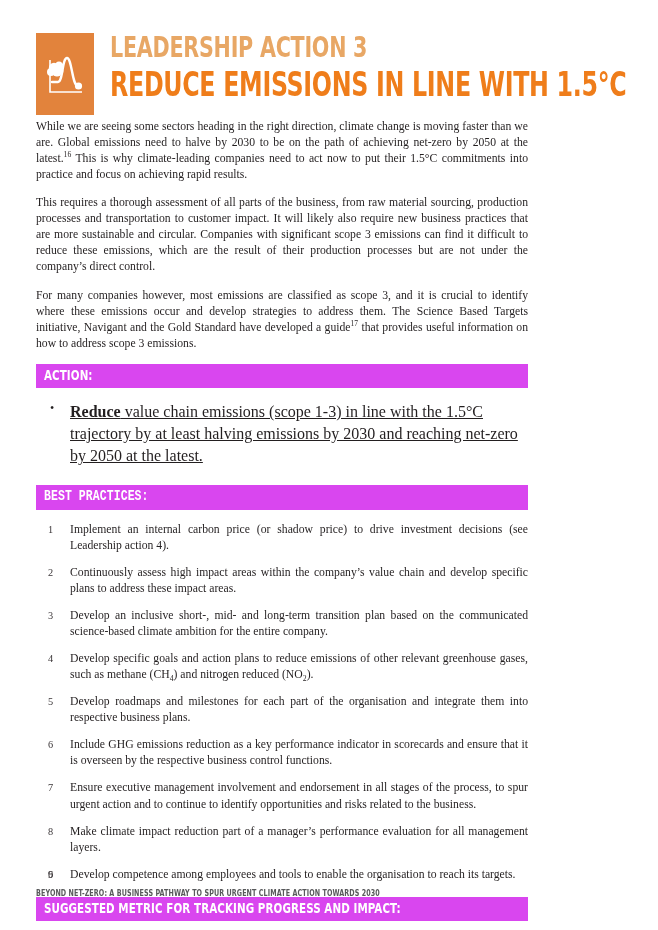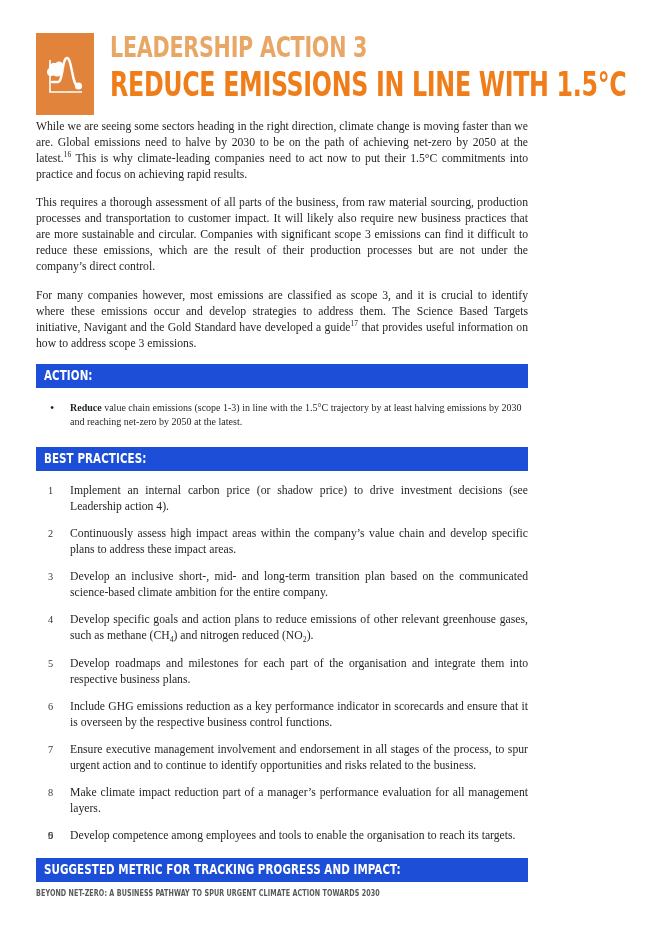--- a/index.html
+++ b/index.html
@@ -91,54 +91,55 @@
     color: #231f20;
   }
   sup.ref {
     font-size: 7.6px;
     vertical-align: super;
     line-height: 0;
   }
 
   
   .bar {
-    background: #1d4ed8;
+    background: #d946ef;
     color: #ffffff;
     font-family: "DejaVu Sans Condensed", "Liberation Sans Narrow", "Liberation Sans", sans-serif;
     font-weight: bold;
     font-size: 14px;
     letter-spacing: 0.1px;
     padding: 4px 18px 5px 8px;
     transform: none;
     line-height: 1.08;
     box-sizing: border-box;
   }
   .bar span {
     display: inline-block;
     transform: scaleX(0.82);
     transform-origin: left center;
     white-space: nowrap;
   }
   .bar-action { margin-top: 9px; }
-  .bar-best   { margin-top: 18px; }
+  .bar-best   { margin-top: 18px; font-family: Liberation Mono, monospace; }
   .bar-metric { margin-top: 14px; }
 
   
   ul.bullets {
     list-style: none;
     margin: 13px 0 0 0;
     padding: 0;
   }
   ul.bullets li {
     position: relative;
     padding-left: 34px;
-    font-size: 10px;
+    font-size: 16px;
     line-height: 1.38;
     margin-bottom: 9px;
     text-align: left;
+    text-decoration: underline;
   }
   ul.bullets li::before {
     content: "\2022";
     position: absolute;
     left: 14px;
     top: -1px;
     font-size: 12px;
     color: #231f20;
   }
   ul.bullets li b { font-weight: bold; }

